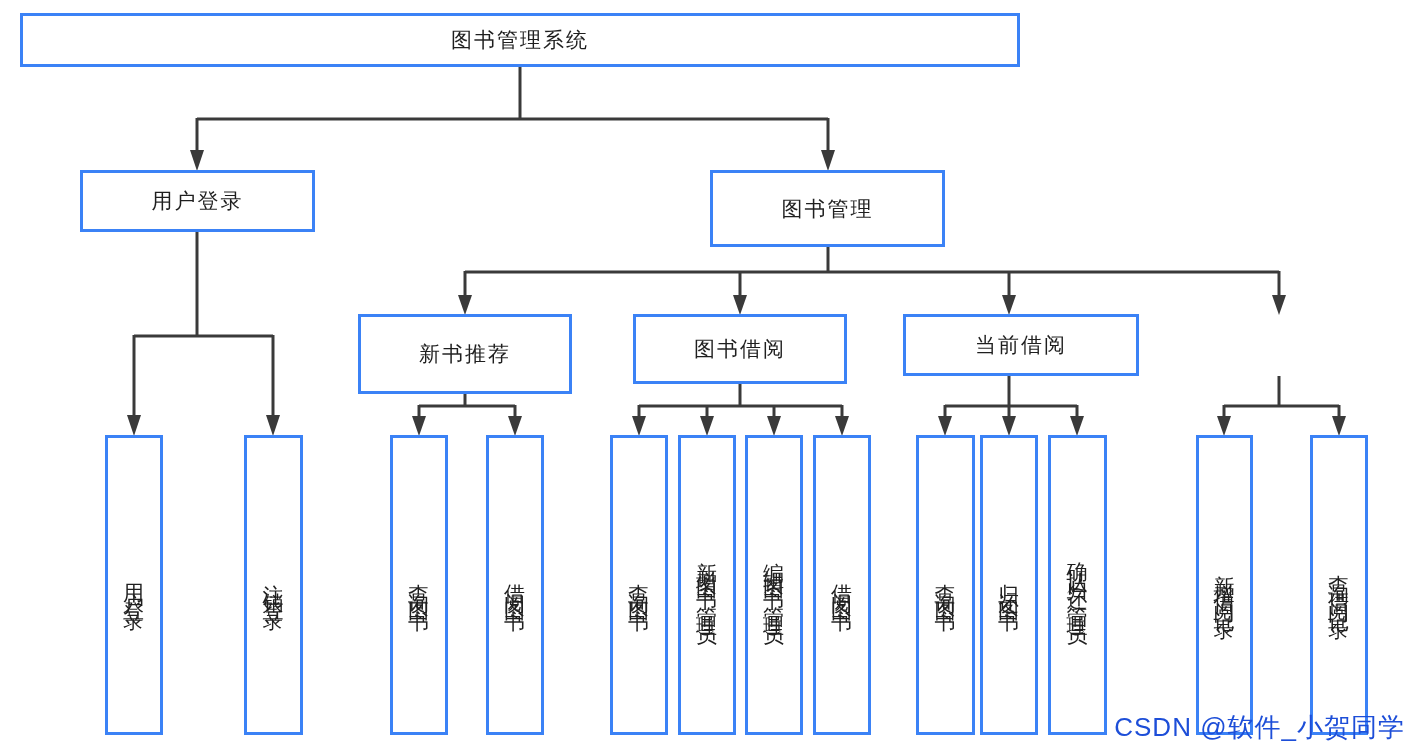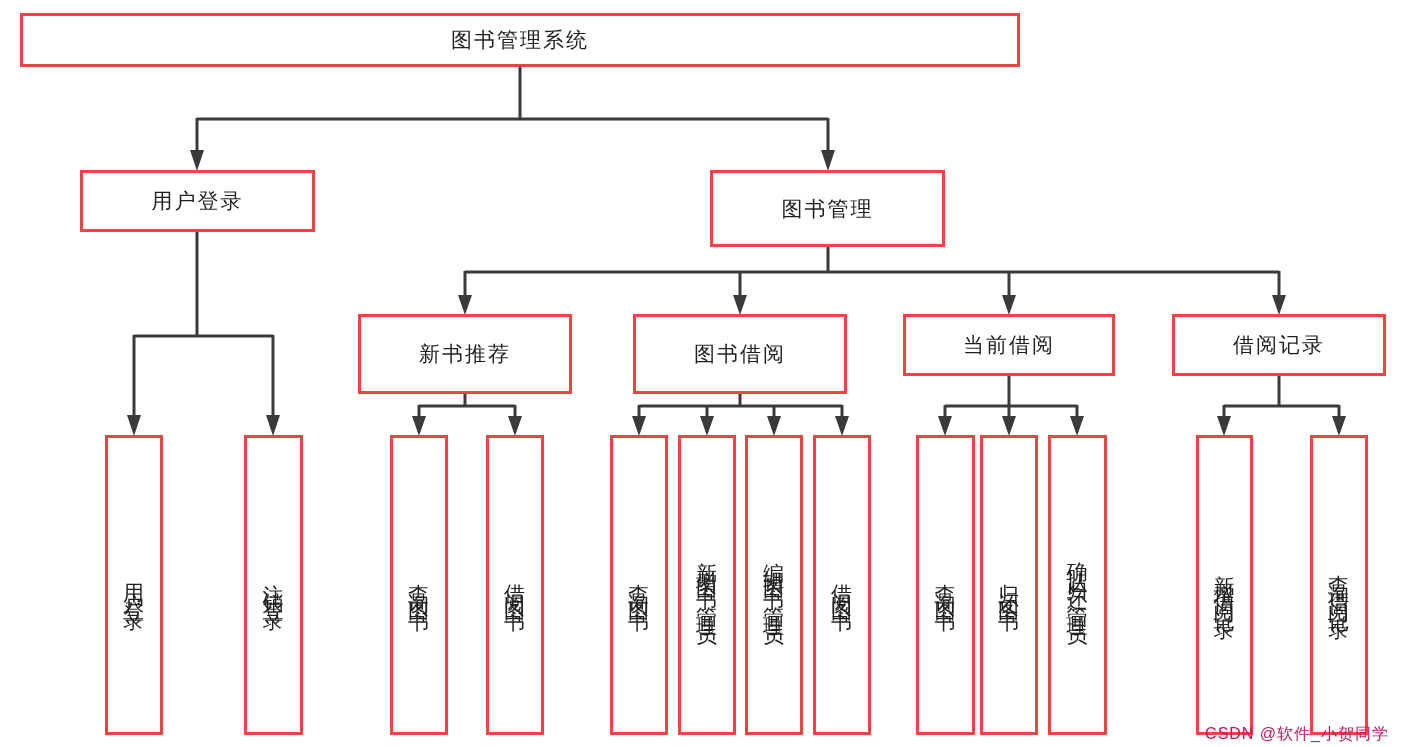--- a/index.html
+++ b/index.html
@@ -19,45 +19,45 @@
     position: absolute;
     left: 0; top: 0;
     width: 1405px;
     height: 747px;
     pointer-events: none;
   }
   .node {
     position: absolute;
     box-sizing: border-box;
     background: #ffffff;
-    border: 3px solid #ef4444;
+    border: 3px solid #3b82f6;
     display: flex;
     align-items: center;
     justify-content: center;
     color: #1f1f1f;
   }
   .hbox span {
     font-size: 21px;
     letter-spacing: 2px;
     white-space: nowrap;
   }
   .vbox span {
     writing-mode: vertical-lr;
     text-orientation: mixed;
     font-size: 21px;
     line-height: 1;
     letter-spacing: 9px;
     white-space: nowrap;
   }
   .watermark {
     position: absolute;
-    right: 16px;
+    right: 0;
     bottom: 2px;
-    font-size: 16px;
-    color: #be185d;
+    font-size: 26px;
+    color: #1d4ed8;
     letter-spacing: 1px;
     white-space: nowrap;
   }
 </style>
 </head>
 <body>
 
 <div class="canvas">
 
   <svg class="connectors" viewBox="0 0 1405 747" xmlns="http://www.w3.org/2000/svg">
@@ -133,28 +133,25 @@
   <div class="node hbox" style="left:80px; top:170px; width:235px; height:62px;">
     <span>用户登录</span>
   </div>
   <div class="node hbox" style="left:710px; top:170px; width:235px; height:77px;">
     <span>图书管理</span>
   </div>
 
   <div class="node hbox" style="left:358px; top:314px; width:214px; height:80px;">
     <span>新书推荐</span>
   </div>
-  <div class="node hbox" style="left:633px; top:314px; width:214px; height:80px;">
+  <div class="node hbox" style="left:633px; top:314px; width:214px; height:70px;">
     <span>图书借阅</span>
   </div>
-  <div class="node hbox" style="left:903px; top:314px; width:212px; height:62px;">
+  <div class="node hbox" style="left:903px; top:314px; width:236px; height:62px;">
     <span>当前借阅</span>
-  </div>
-  <div class="node hbox" style="left:1172px; top:314px; width:214px; height:62px;">
-    <span>借阅记录</span>
   </div>
 
   <div class="node vbox" style="left:105px; top:435px; width:58px; height:300px;">
     <span>用户登录</span>
   </div>
   <div class="node vbox" style="left:244px; top:435px; width:59px; height:300px;">
     <span>注销登录</span>
   </div>
 
   <div class="node vbox" style="left:390px; top:435px; width:58px; height:300px;">

